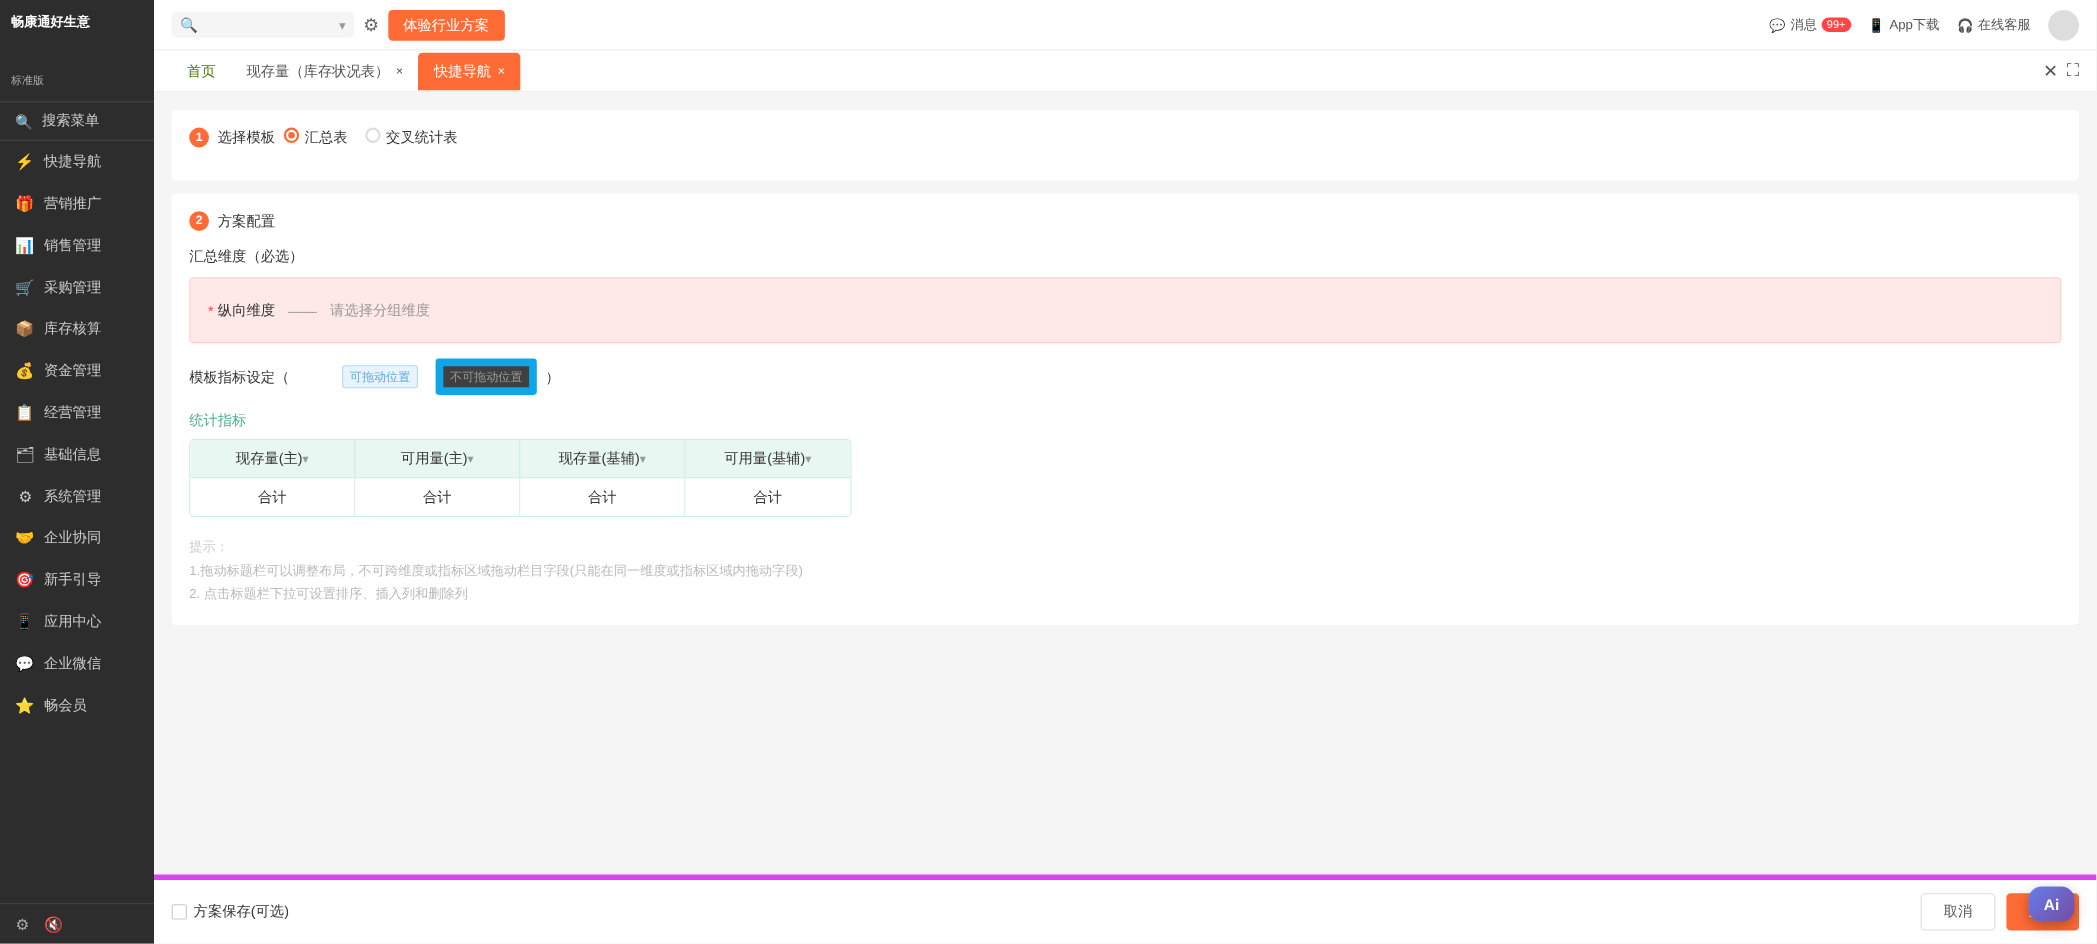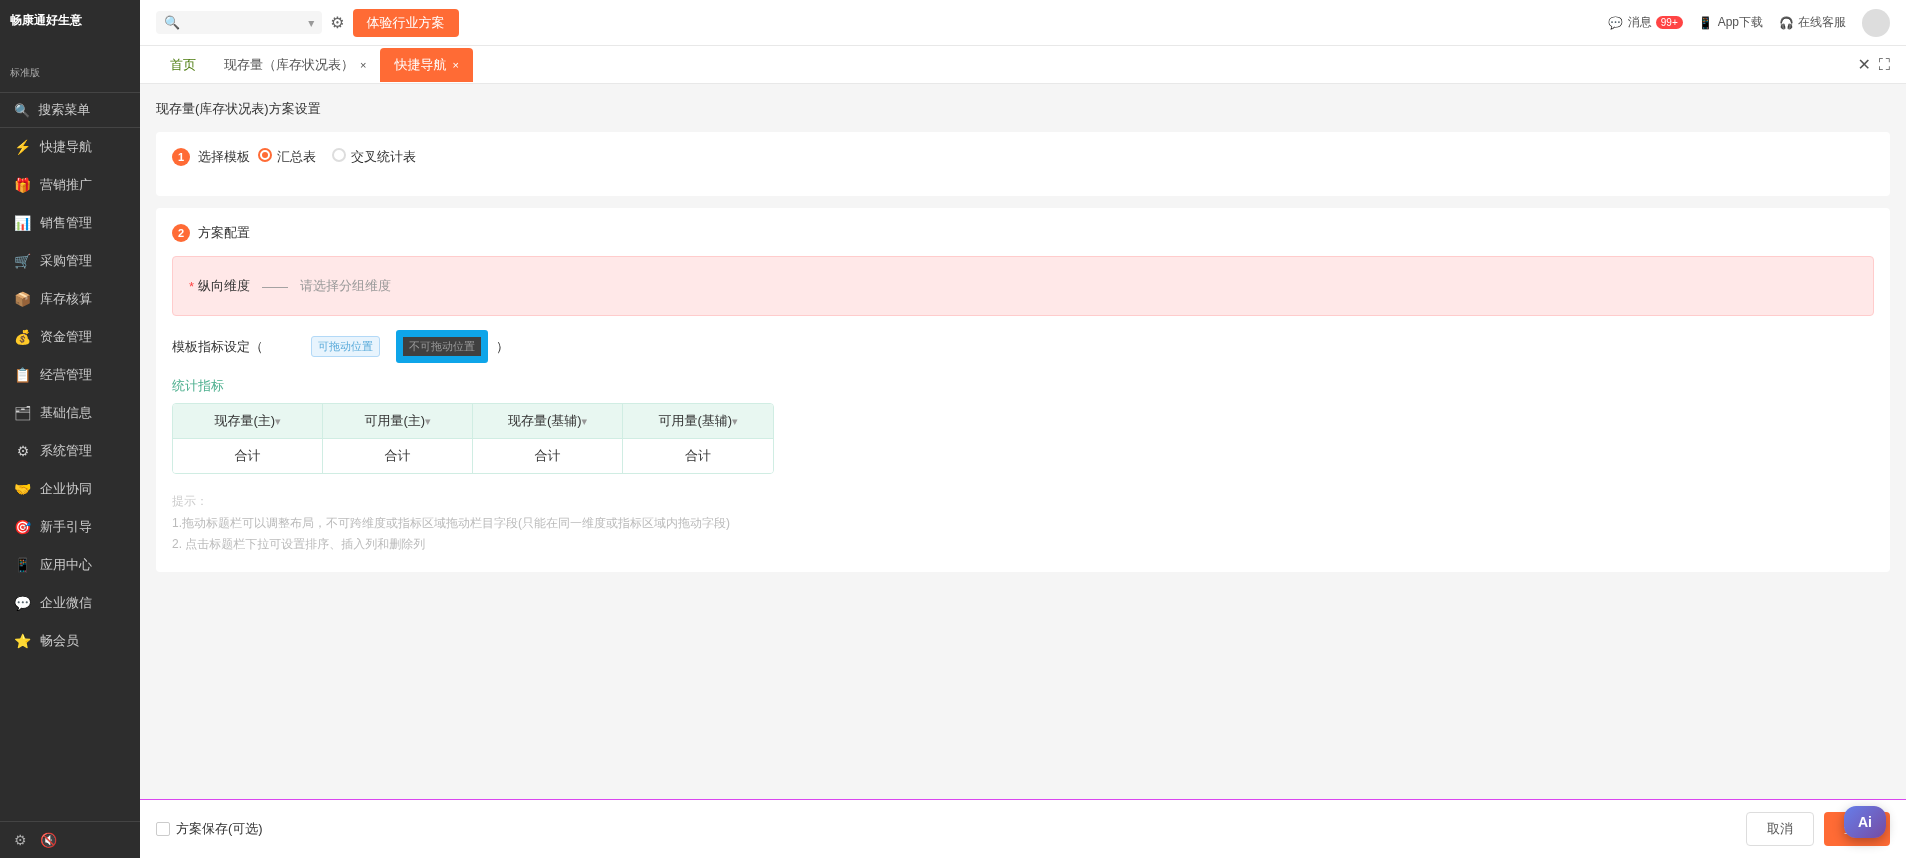--- a/index.html
+++ b/index.html
@@ -82,21 +82,21 @@
     .stats-col:last-child { border-right: none; }
     .stats-col-header { display: flex; align-items: center; justify-content: center; padding: 8px 12px; font-size: 13px; color: #333; gap: 0; border-bottom: 1px solid #d0ede3; }
     .stats-col-cell { display: flex; align-items: center; justify-content: center; padding: 8px 12px; font-size: 13px; color: #333; background: #fff; }
     .chevron-icon { color: #999; font-size: 11px; }
 
     
     .tips { font-size: 12px; color: #bbb; line-height: 1.8; margin-top: 14px; }
     .tips-title { color: #ccc; }
 
     
-    .bottom-actions { background: #fff; border-top: 1px solid #d946ef; padding: 12px 16px; display: flex; align-items: center; justify-content: space-between; flex-shrink: 0; }
+    .bottom-actions { background: #fff; border-top: 5px solid #d946ef; padding: 12px 16px; display: flex; align-items: center; justify-content: space-between; flex-shrink: 0; }
     .save-checkbox-wrap { display: flex; align-items: center; gap: 6px; cursor: pointer; }
     .save-checkbox { width: 14px; height: 14px; border: 1px solid #ccc; border-radius: 2px; }
     .save-label { font-size: 13px; color: #333; }
     .action-buttons { display: flex; gap: 10px; }
     .cancel-btn { background: #fff; border: 1px solid #ddd; color: #555; border-radius: 4px; padding: 7px 20px; font-size: 13px; cursor: pointer; }
     .query-btn { background: #ff6b35; border: none; color: #fff; border-radius: 4px; padding: 7px 20px; font-size: 13px; cursor: pointer; }
 
     
     .sidebar-nav::-webkit-scrollbar { width: 4px; }
     .sidebar-nav::-webkit-scrollbar-thumb { background: #555; border-radius: 2px; }
@@ -227,21 +227,20 @@
       <span class="tab-close">×</span>
     </div>
     <div style="flex:1"></div>
     <div class="window-controls">
       <span class="window-ctrl">✕</span>
       <span class="window-ctrl">⛶</span>
     </div>
   </div>
 
   <div class="content">
-    <div class="page-title">现存量(库存状况表)方案设置</div>
 
     <div class="section">
       <div class="section-header">
         <div class="step-badge">1</div>
         <span class="section-title">选择模板</span>
         <div class="radio-group">
           <label class="radio-item">
             <span class="radio-circle checked"></span>
             <span>汇总表</span>
           </label>
@@ -253,20 +252,21 @@
       </div>
     </div>
 
     <div class="config-section">
       <div class="section-header">
         <div class="step-badge">2</div>
         <span class="section-title">方案配置</span>
       </div>
 
       
+      <div class="config-label">汇总维度（必选）</div>
       <div class="dimension-area">
         <span class="dimension-required">*</span>
         <span class="dimension-label">纵向维度</span>
         <span class="dimension-dash">——</span>
         <span class="dimension-placeholder">请选择分组维度</span>
       </div>
 
       
       <div class="indicator-settings">
         <div class="indicator-settings-label">

